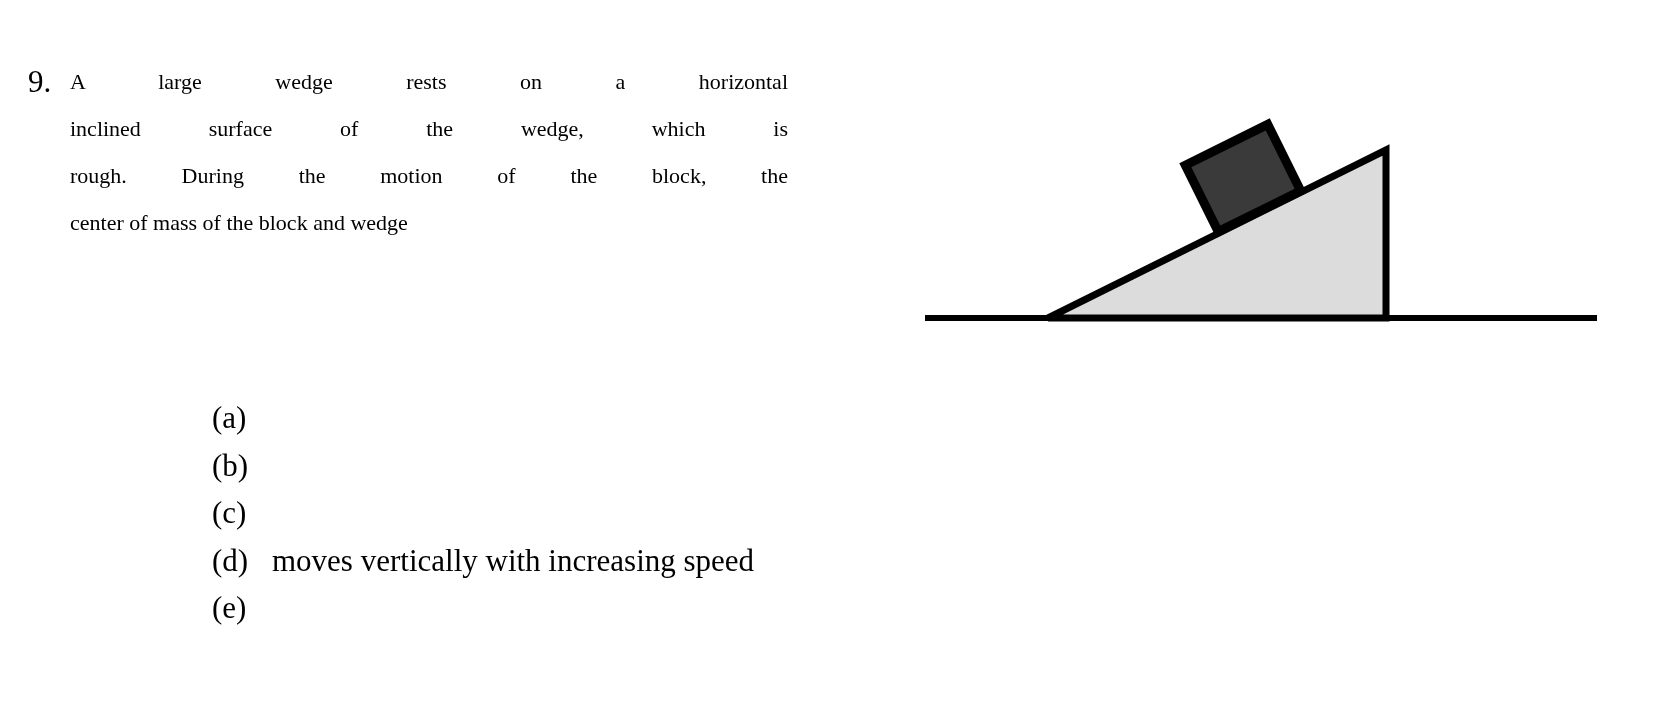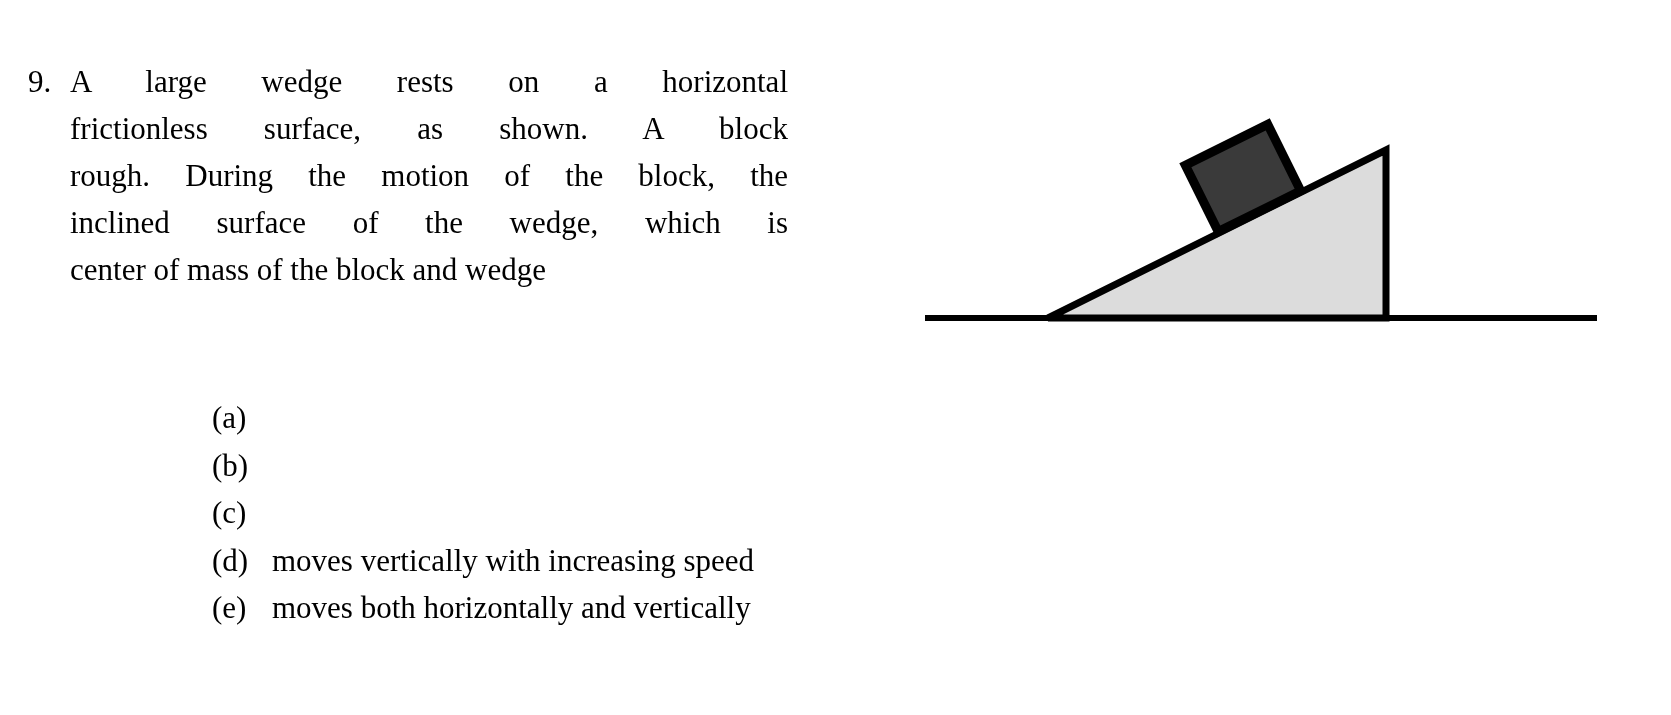--- a/index.html
+++ b/index.html
@@ -38,21 +38,21 @@
     flex: 0 0 auto;
     width: 42px;
     font-size: 31px;
     line-height: 47px;
     text-align: left;
     white-space: nowrap;
   }
   .question-text {
     flex: 0 0 auto;
     width: 718px;
-    font-size: 31px;
+    font-size: 22px;
     line-height: 47px;
     text-align: justify;
     text-justify: inter-word;
     hyphens: none;
   }
 
   
   .jline {
     display: block;
     text-align: justify;
@@ -100,23 +100,22 @@
 </style>
 </head>
 <body>
 
 <div id="page">
 
   <div class="question-row">
     <div class="question-number">9.</div>
     <div class="question-text">
       <span class="jline">A large wedge rests on a horizontal</span>
-      <span class="jline">frictionless surface, as shown.   A block</span>
+      <span class="jline">inclined surface of the wedge, which is</span>
       <span class="jline">rough.  During the motion of the block, the</span>
-      <span class="jline">inclined surface of the wedge, which is</span>
       <span class="jline last">center of mass of the block and wedge</span>
     </div>
   </div>
 
   <div class="options">
 
     <div class="option-item">
       <span class="option-label">(a)</span>
     </div>
 
@@ -128,21 +127,20 @@
       <span class="option-label">(c)</span>
     </div>
 
     <div class="option-item">
       <span class="option-label">(d)</span>
       <span class="option-text">moves vertically with increasing speed</span>
     </div>
 
     <div class="option-item">
       <span class="option-label">(e)</span>
-      <span class="option-text">moves both horizontally and vertically</span>
     </div>
 
   </div>
 
   <div class="figure">
     <svg id="figure-svg" width="780" height="240" viewBox="0 0 780 240" xmlns="http://www.w3.org/2000/svg">
 
       <line id="fig-ground" x1="65" y1="218" x2="737" y2="218" stroke="#000000" stroke-width="6" stroke-linecap="butt"></line>
 
       <polygon id="fig-wedge" points="188.0,218.0 526.0,50.0 526.0,218.0" fill="#dcdcdc" stroke="#000000" stroke-width="7" stroke-linejoin="miter"></polygon>

